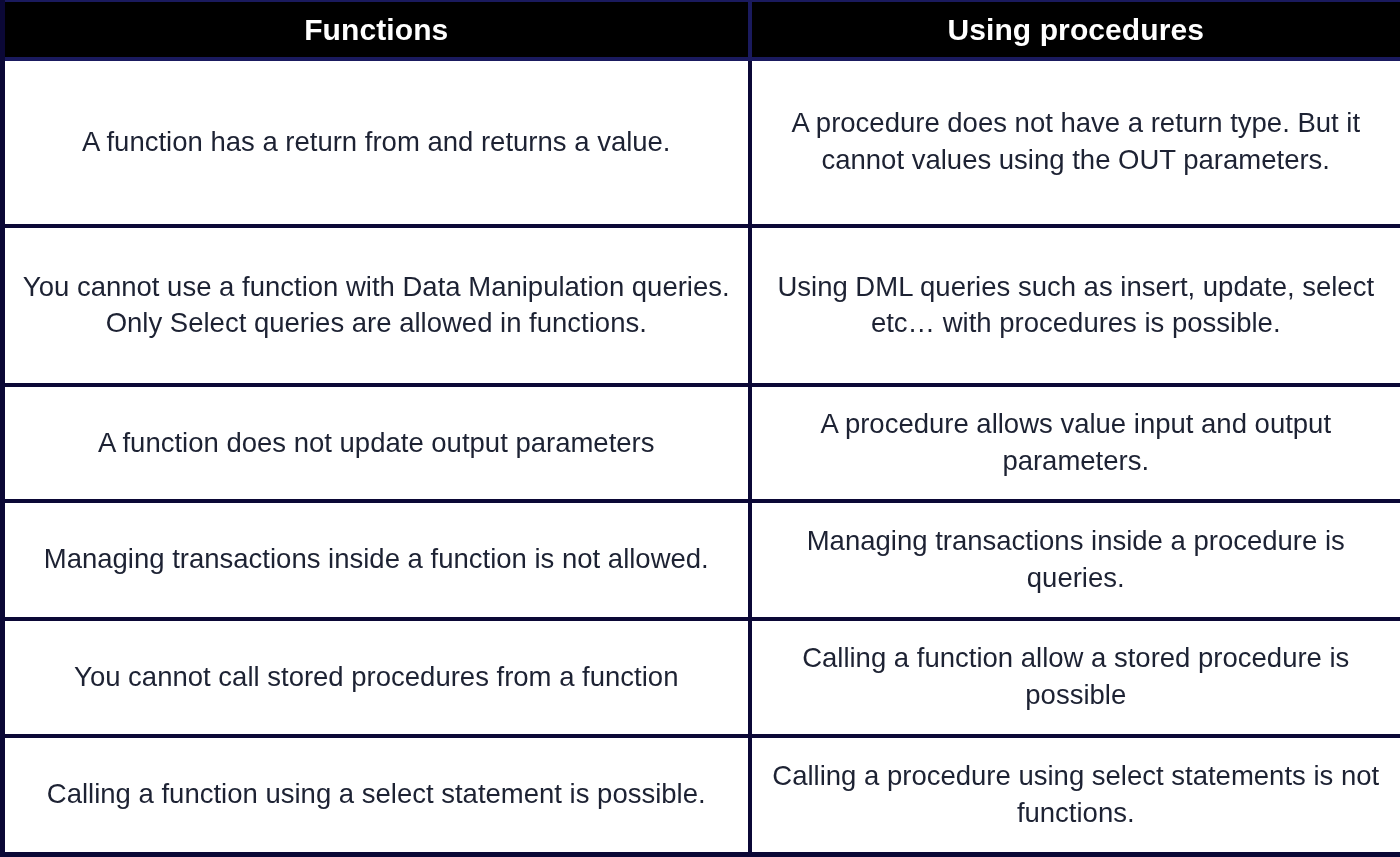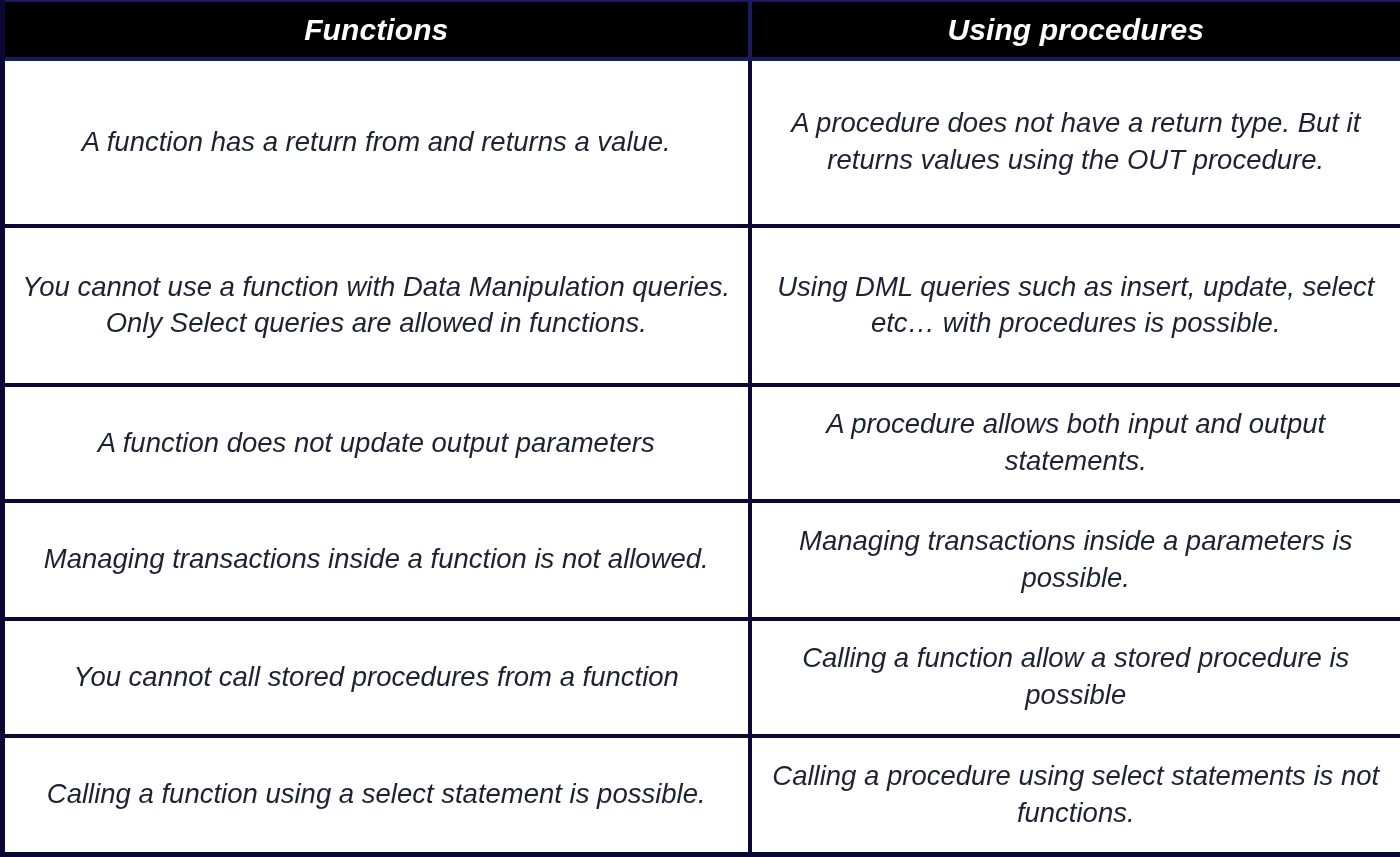--- a/index.html
+++ b/index.html
@@ -25,21 +25,20 @@
   .comparison-table col.col-left  { width: 747px; }
   .comparison-table col.col-right { width: 653px; }
 
   .comparison-table th,
   .comparison-table td {
     border: 4px solid #0b0836;
     text-align: center;
     vertical-align: middle;
     padding: 6px 14px;
     box-sizing: border-box;
-    font-style: italic;
   }
 
   
   .comparison-table tr > *:first-child { border-left-width: 5px; }
   .comparison-table tr > *:last-child  { border-right-width: 5px; }
   .comparison-table thead th { border-top-width: 2px; }
   .comparison-table tbody tr:last-child td { border-bottom-width: 5px; }
 
   .header-row th {
     background: #000000;
@@ -90,45 +89,45 @@
         <span class="cell-text">Using procedures</span>
       </th>
     </tr>
   </thead>
   <tbody>
     <tr class="row-1">
       <td>
         <span class="cell-text">A function has a return from and returns a value.</span>
       </td>
       <td>
-        <span class="cell-text">A procedure does not have a return type. But it returns values using the OUT procedure.</span>
+        <span class="cell-text">A procedure does not have a return type. But it cannot values using the OUT parameters.</span>
       </td>
     </tr>
     <tr class="row-2">
       <td>
         <span class="cell-text">You cannot use a function with Data Manipulation queries. Only Select queries are allowed in functions.</span>
       </td>
       <td>
         <span class="cell-text">Using DML queries such as insert, update, select etc… with procedures is possible.</span>
       </td>
     </tr>
     <tr class="row-3">
       <td>
         <span class="cell-text">A function does not update output parameters</span>
       </td>
       <td>
-        <span class="cell-text">A procedure allows both input and output statements.</span>
+        <span class="cell-text">A procedure allows value input and output parameters.</span>
       </td>
     </tr>
     <tr class="row-4">
       <td>
         <span class="cell-text">Managing transactions inside a function is not allowed.</span>
       </td>
       <td>
-        <span class="cell-text">Managing transactions inside a parameters is possible.</span>
+        <span class="cell-text">Managing transactions inside a procedure is queries.</span>
       </td>
     </tr>
     <tr class="row-5">
       <td>
         <span class="cell-text">You cannot call stored procedures from a function</span>
       </td>
       <td>
         <span class="cell-text">Calling a function allow a stored procedure is possible</span>
       </td>
     </tr>

